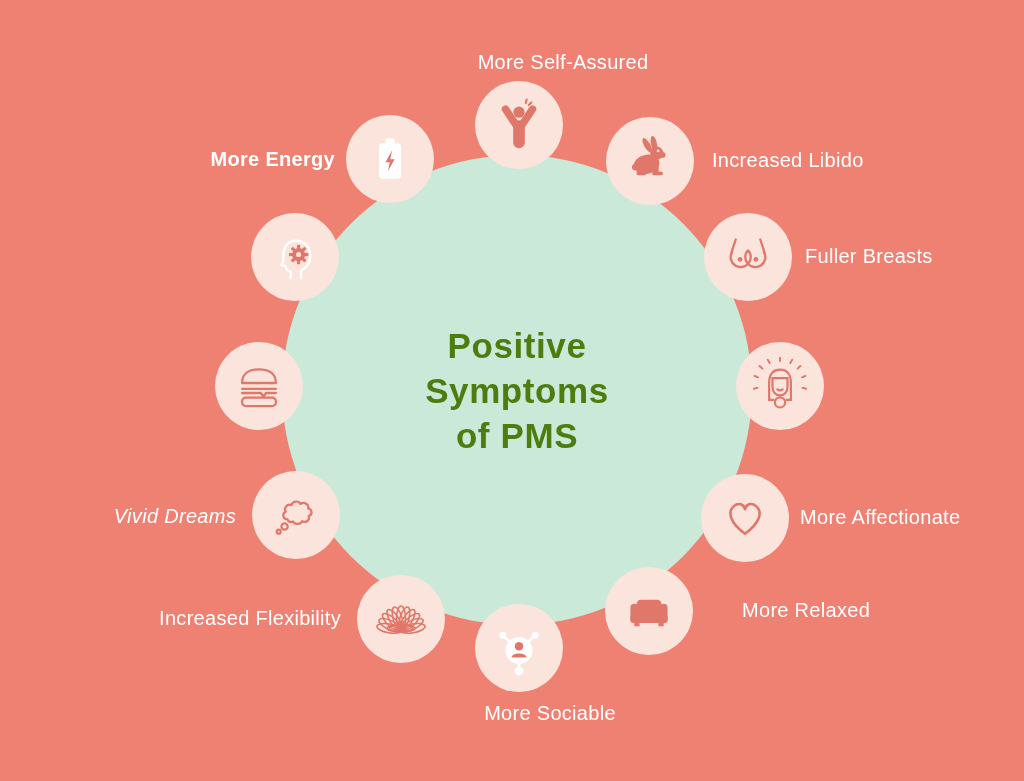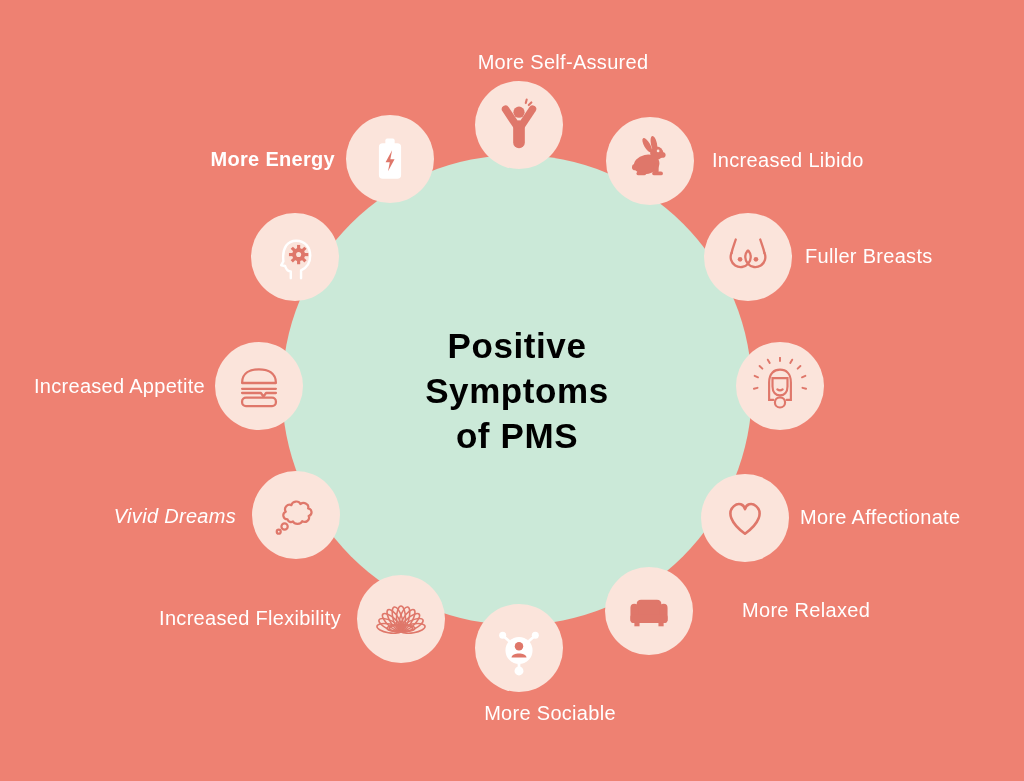--- a/index.html
+++ b/index.html
@@ -16,21 +16,21 @@
     position: absolute;
     left: 517px; top: 390px;
     width: 470px; height: 470px;
     transform: translate(-50%, -50%);
     border-radius: 50%;
     background: #cbe9d8;
     display: flex; align-items: center; justify-content: center;
   }
   .title {
     text-align: center;
-    color: #000000;
+    color: #4d7c0f;
     font-size: 35px;
     font-weight: bold;
     line-height: 45px;
     letter-spacing: 0.6px;
   }
   .icon-circle {
     position: absolute;
     width: 88px; height: 88px;
     border-radius: 50%;
     background: #fbe4db;
@@ -230,21 +230,20 @@
   <div class="icon-circle ic-9">
     <svg viewBox="0 0 48 48" width="58" height="58">
       <g fill="none" stroke="#df776a" stroke-width="1.9" stroke-linecap="round" stroke-linejoin="round">
         <path d="M 10,21.5 C 10,12.8 17,10.2 24,10.2 C 31,10.2 38,12.8 38,21.5 Z"></path>
         <line x1="10" y1="26.3" x2="38" y2="26.3"></line>
         <path d="M 10,29.8 L 25.6,29.8 L 27.7,32.8 L 29.8,29.8 L 38,29.8"></path>
         <rect x="10" y="33.6" width="28" height="7" rx="3.2"></rect>
       </g>
     </svg>
   </div>
-  <div class="label lb-9">Increased Appetite</div>
 
   <div class="icon-circle ic-10">
     <svg viewBox="0 0 48 48" width="58" height="58">
       <path d="M 20.5,41.5 L 20.5,36 C 17,35.8 16.4,33 15.8,31.4 L 12.6,30.8 L 14.4,27.6 C 13.2,16 18,10.5 25,10.5 C 32.4,10.5 36.6,16.2 36.6,22.8 C 36.6,28.6 33.6,33 29,35.1 L 29,41.5" fill="none" stroke="#ffffff" stroke-width="2" stroke-linecap="round" stroke-linejoin="round"></path>
       <g transform="translate(27,22)">
         <circle r="5.4" fill="#df776a"></circle>
         <g fill="#df776a">
           <rect x="-1.3" y="-8" width="2.6" height="3.4" transform="rotate(0)"></rect>
           <rect x="-1.3" y="-8" width="2.6" height="3.4" transform="rotate(45)"></rect>
           <rect x="-1.3" y="-8" width="2.6" height="3.4" transform="rotate(90)"></rect>

